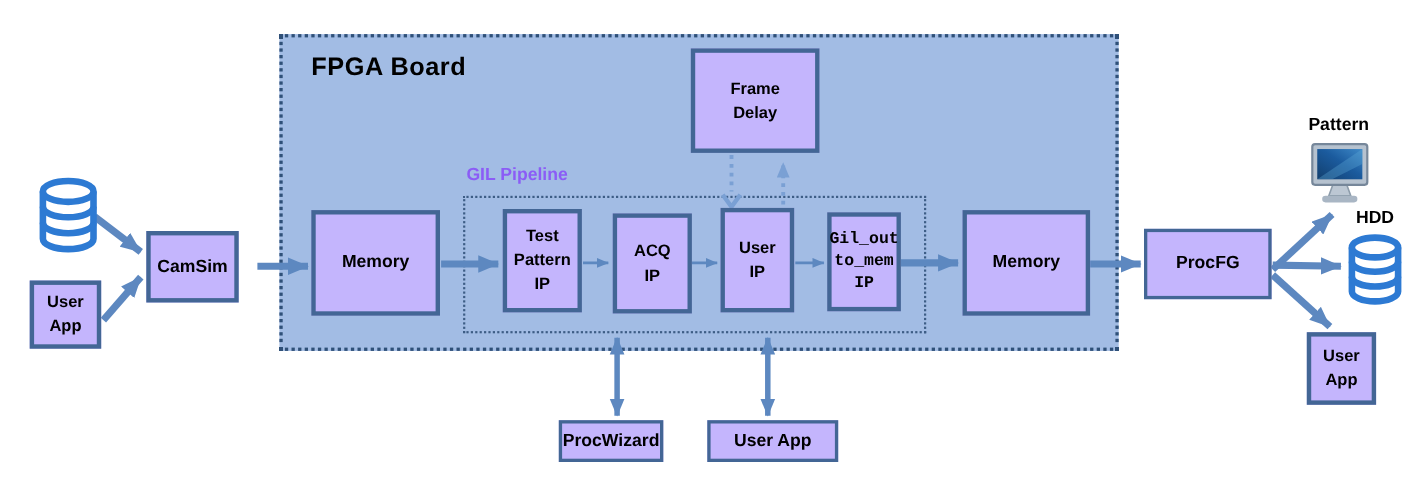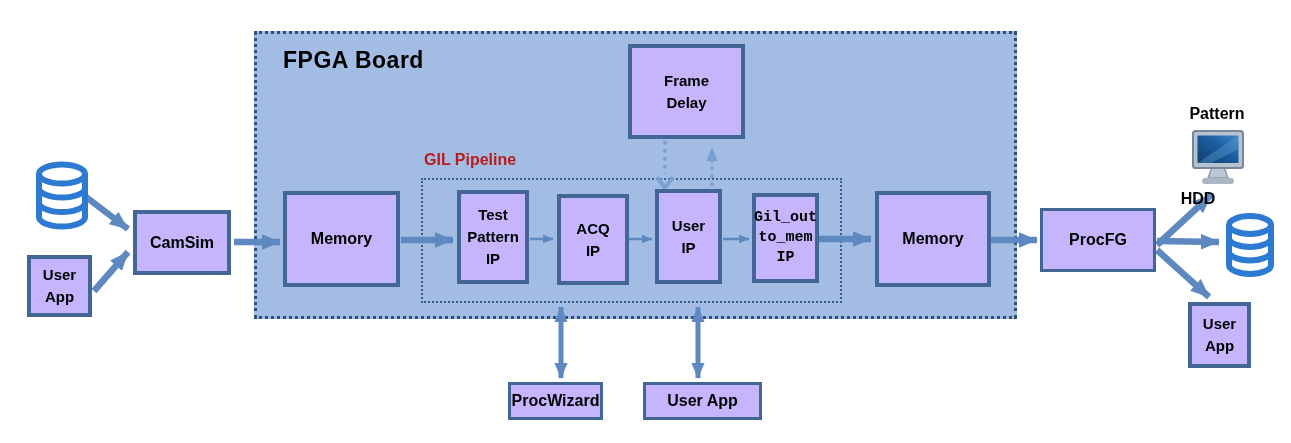--- a/index.html
+++ b/index.html
@@ -23,21 +23,21 @@
     letter-spacing:0.5px;
   }
   .gil{
     left:421px;top:178px;width:421px;height:125px;
     border:2px dotted #3d5d85;
     background:transparent;
     z-index:2;
   }
   .gil-title{
     position:absolute;left:424px;top:151px;
-    font-size:16px;font-weight:bold;color:#b91c1c;
+    font-size:16px;font-weight:bold;color:#8b5cf6;
     z-index:3;
   }
   .layer{
     position:absolute;left:0;top:0;width:1291px;height:443px;
     z-index:4;
   }
   .box{
     position:absolute;box-sizing:border-box;
     background:#c4b5fd;
     border:4px solid #436695;
@@ -133,21 +133,21 @@
       <path d="M3,22 a21,9 0 0 0 42,0 M3,35.5 a21,9 0 0 0 42,0" fill="none" stroke="#2d7ad3" stroke-width="6"></path>
       <ellipse cx="24" cy="9" rx="21" ry="9" fill="#ffffff" stroke="#2d7ad3" stroke-width="6"></ellipse>
     </g>
   </svg>
 
   <div class="box" style="left:27px;top:255px;width:65px;height:62px;">
     <span>User
 App</span>
   </div>
 
-  <div class="box big" style="left:133px;top:210px;width:98px;height:65px;">
+  <div class="box big" style="left:133px;top:210px;width:84px;height:65px;">
     <span>CamSim</span>
   </div>
 
   <div class="box big" style="left:283px;top:191px;width:117px;height:96px;">
     <span>Memory</span>
   </div>
 
   <div class="box" style="left:628px;top:44px;width:117px;height:95px;">
     <span>Frame
 Delay</span>
@@ -190,15 +190,15 @@
   <div class="box big flat" style="left:643px;top:382px;width:119px;height:38px;">
     <span>User App</span>
   </div>
 
   <div class="box" style="left:1188px;top:302px;width:63px;height:66px;">
     <span>User
 App</span>
   </div>
 
   <div class="txt" style="left:1184px;top:105px;width:66px;">Pattern</div>
-  <div class="txt" style="left:1170px;top:190px;width:56px;">HDD</div>
+  <div class="txt" style="left:1222px;top:190px;width:56px;">HDD</div>
 
 </div>
 
 </body></html>

